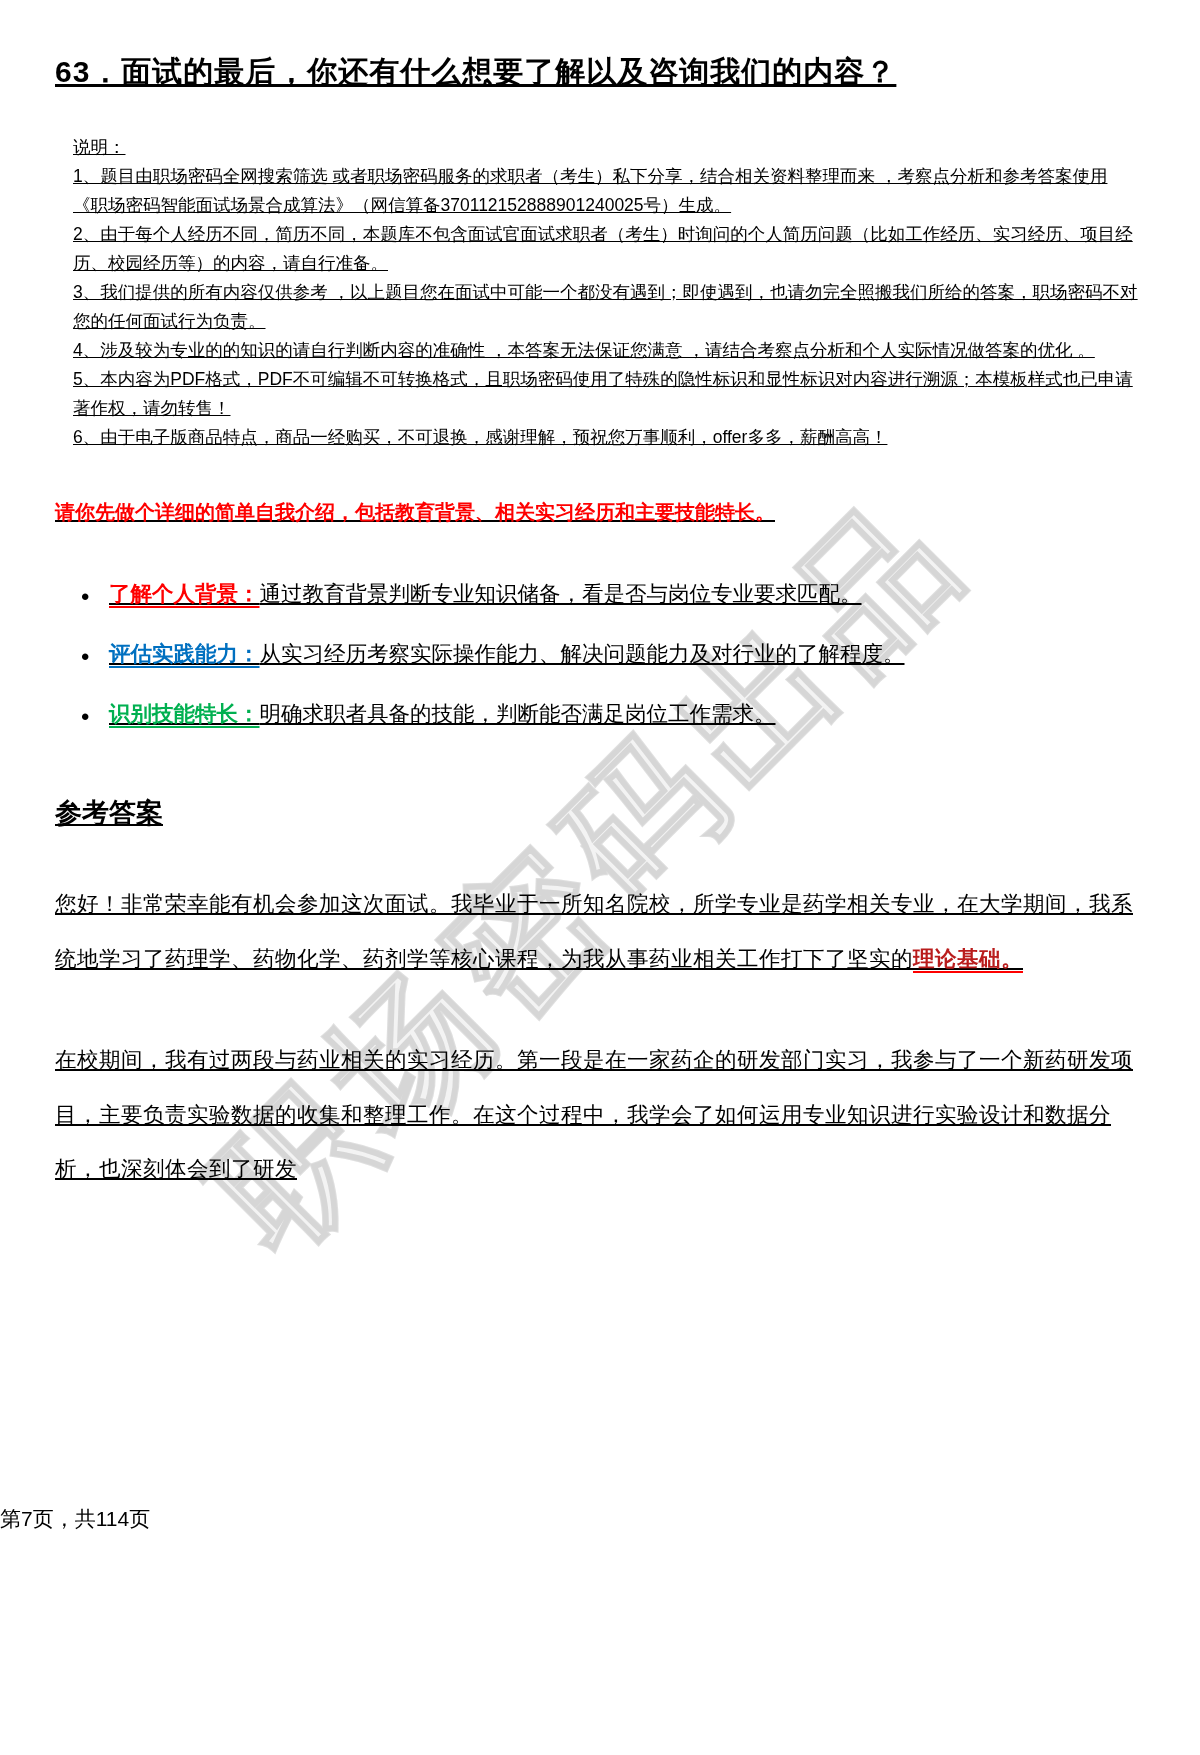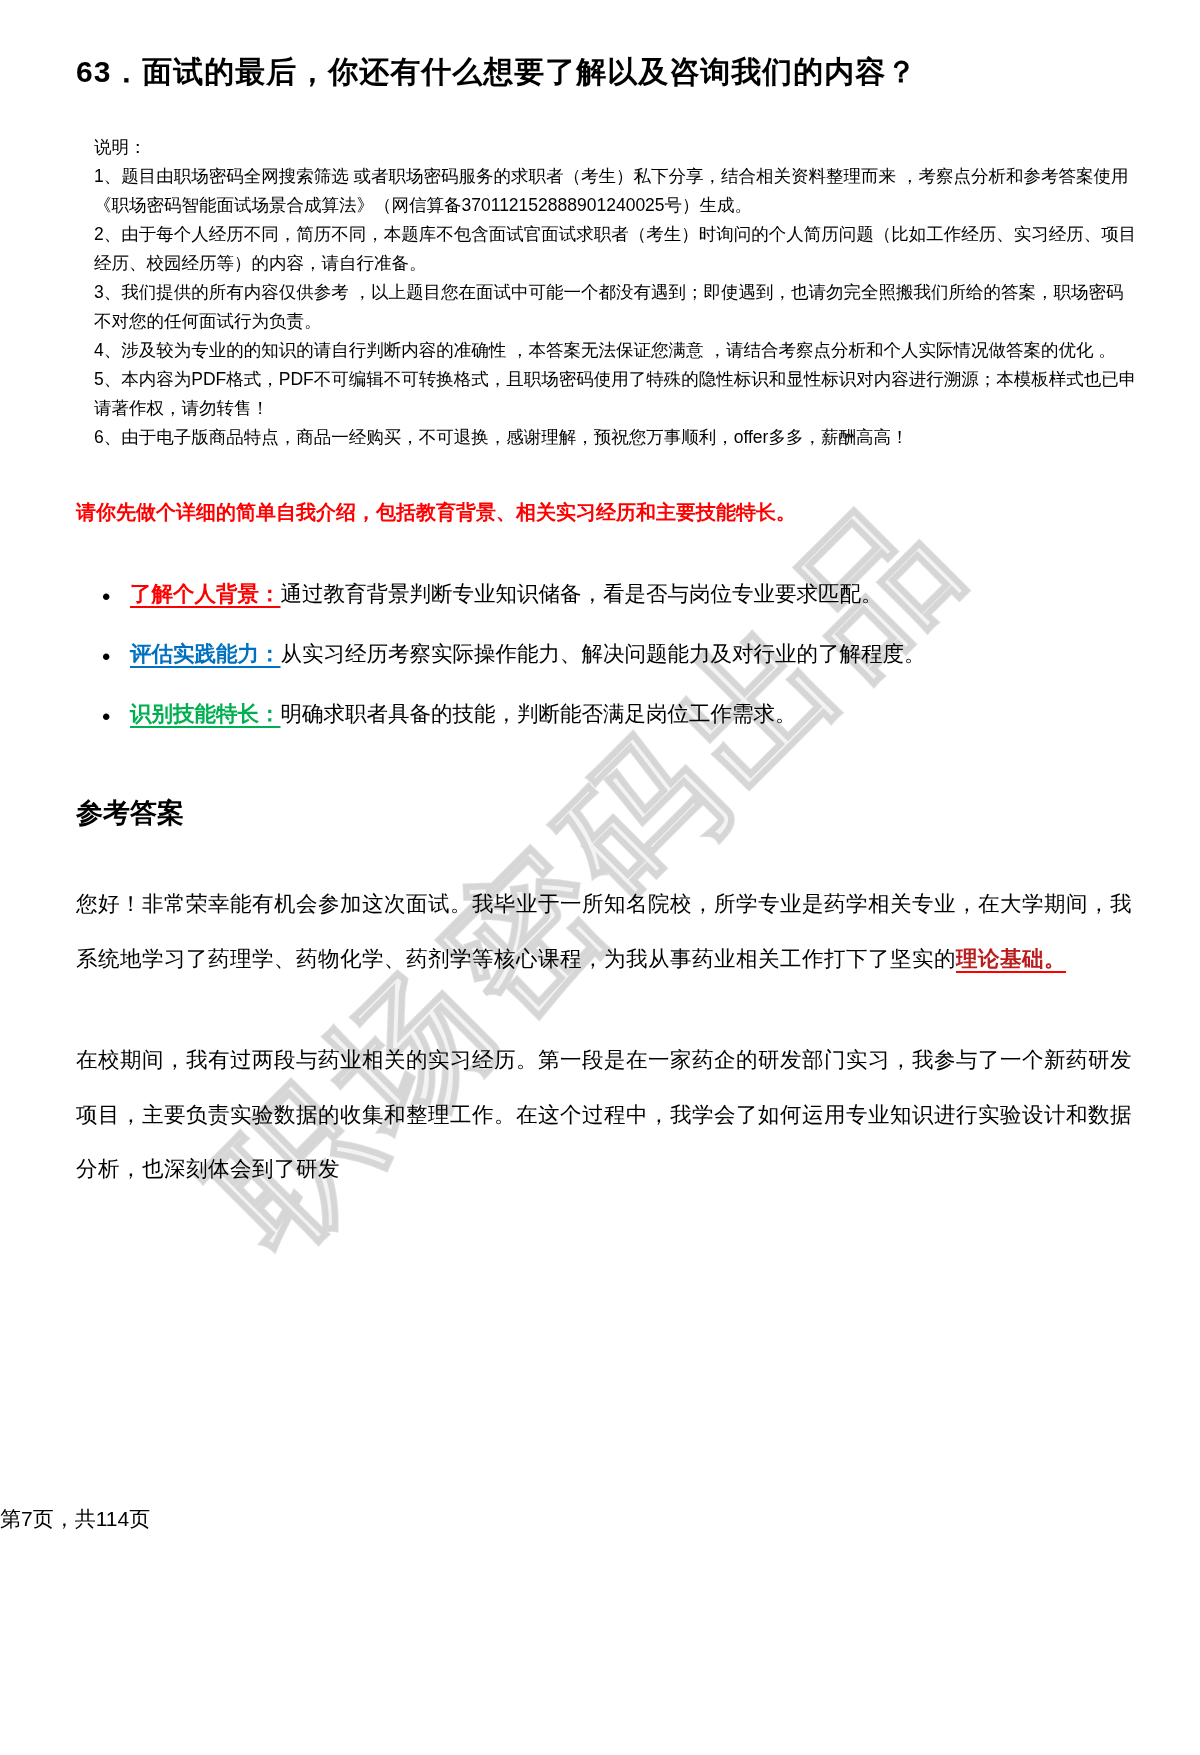--- a/index.html
+++ b/index.html
@@ -28,21 +28,22 @@
     white-space: nowrap;
     color: rgba(140,140,140,0.10);
     -webkit-text-stroke: 2px rgba(140,140,140,0.28);
     pointer-events: none;
     z-index: 1;
     user-select: none;
   }
   .content {
     position: relative;
     z-index: 2;
-    padding: 52px 62px 0 76px;
+    padding: 52px 62px 0 55px;
+    text-decoration: underline;
   }
   .doc-title {
     font-size: 30px;
     font-weight: 700;
     line-height: 1.3;
     letter-spacing: 1px;
   }
   .notice {
     margin: 42px 0 0 18px;
     font-size: 17.5px;

